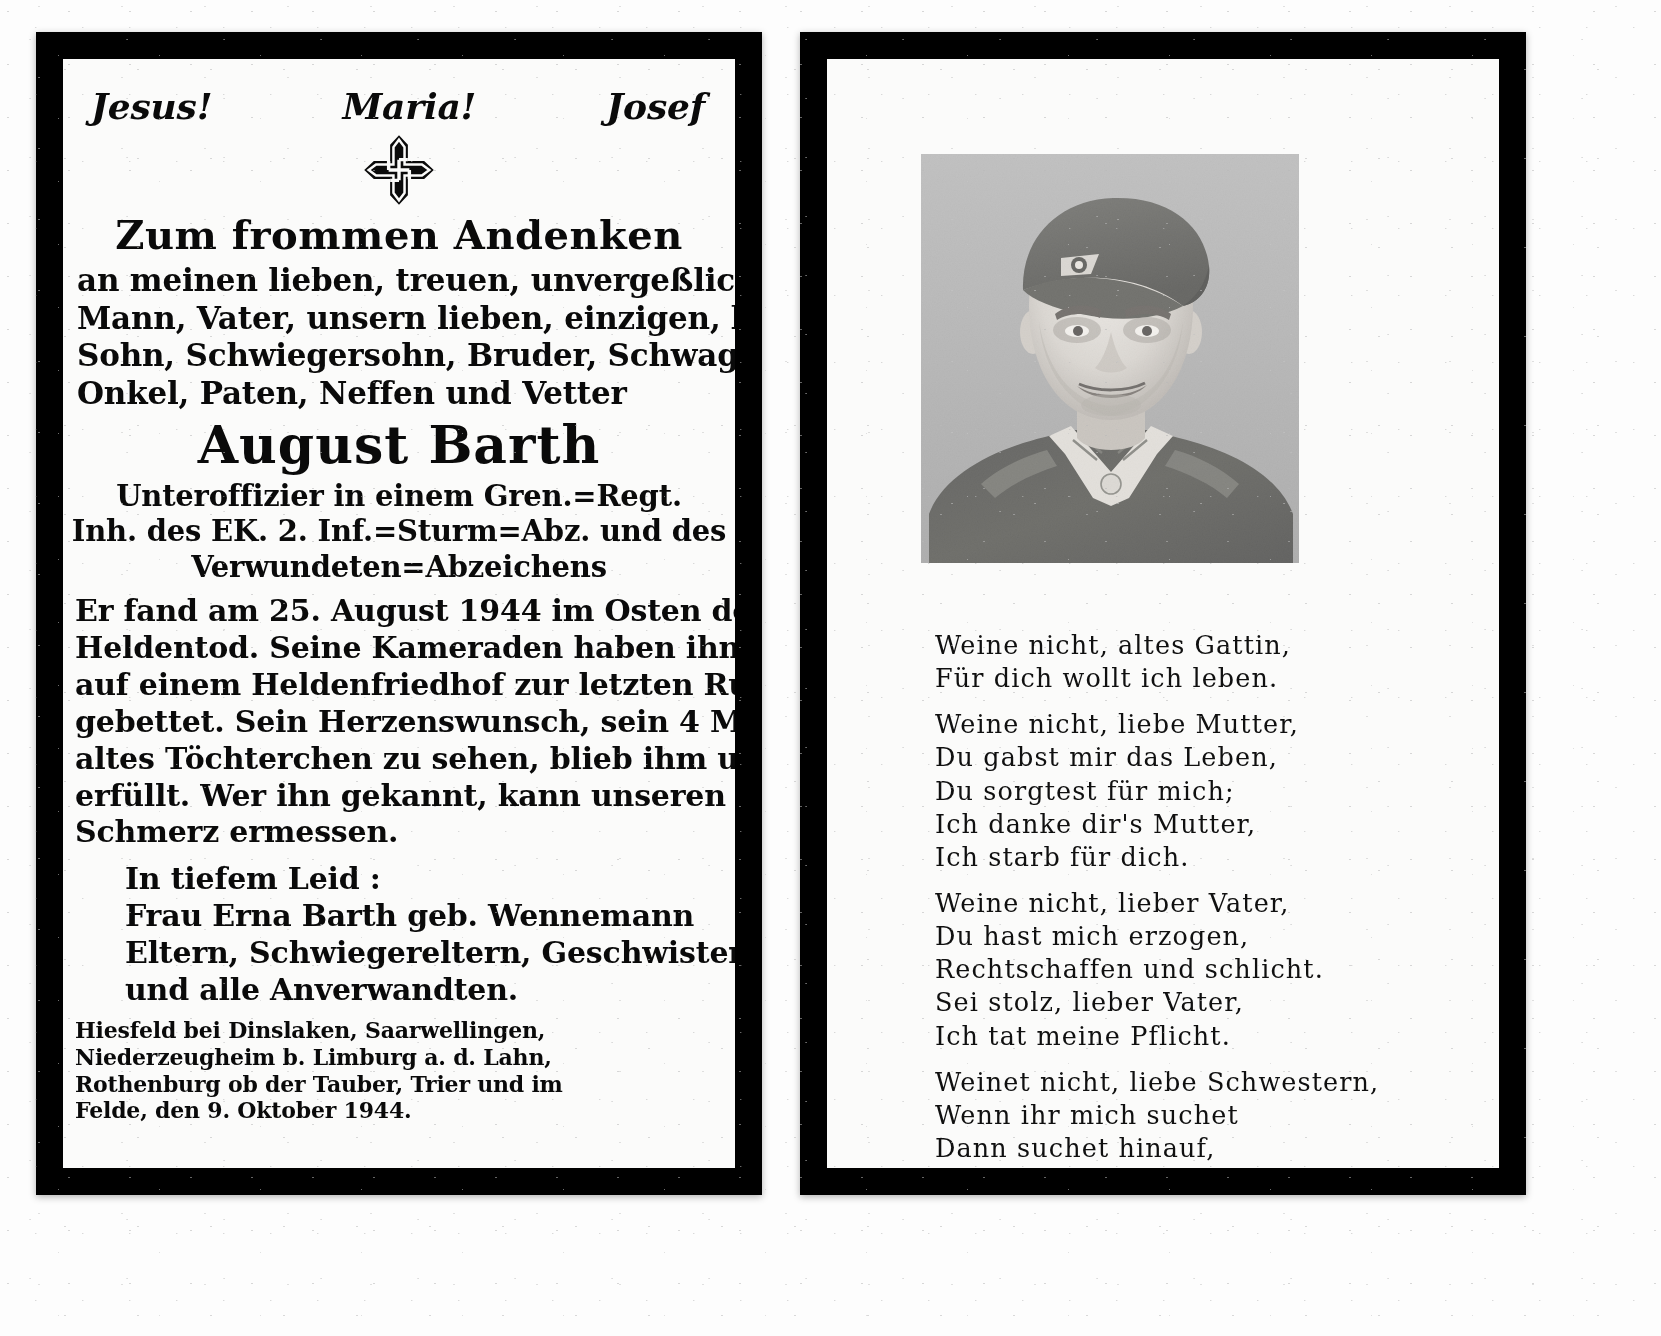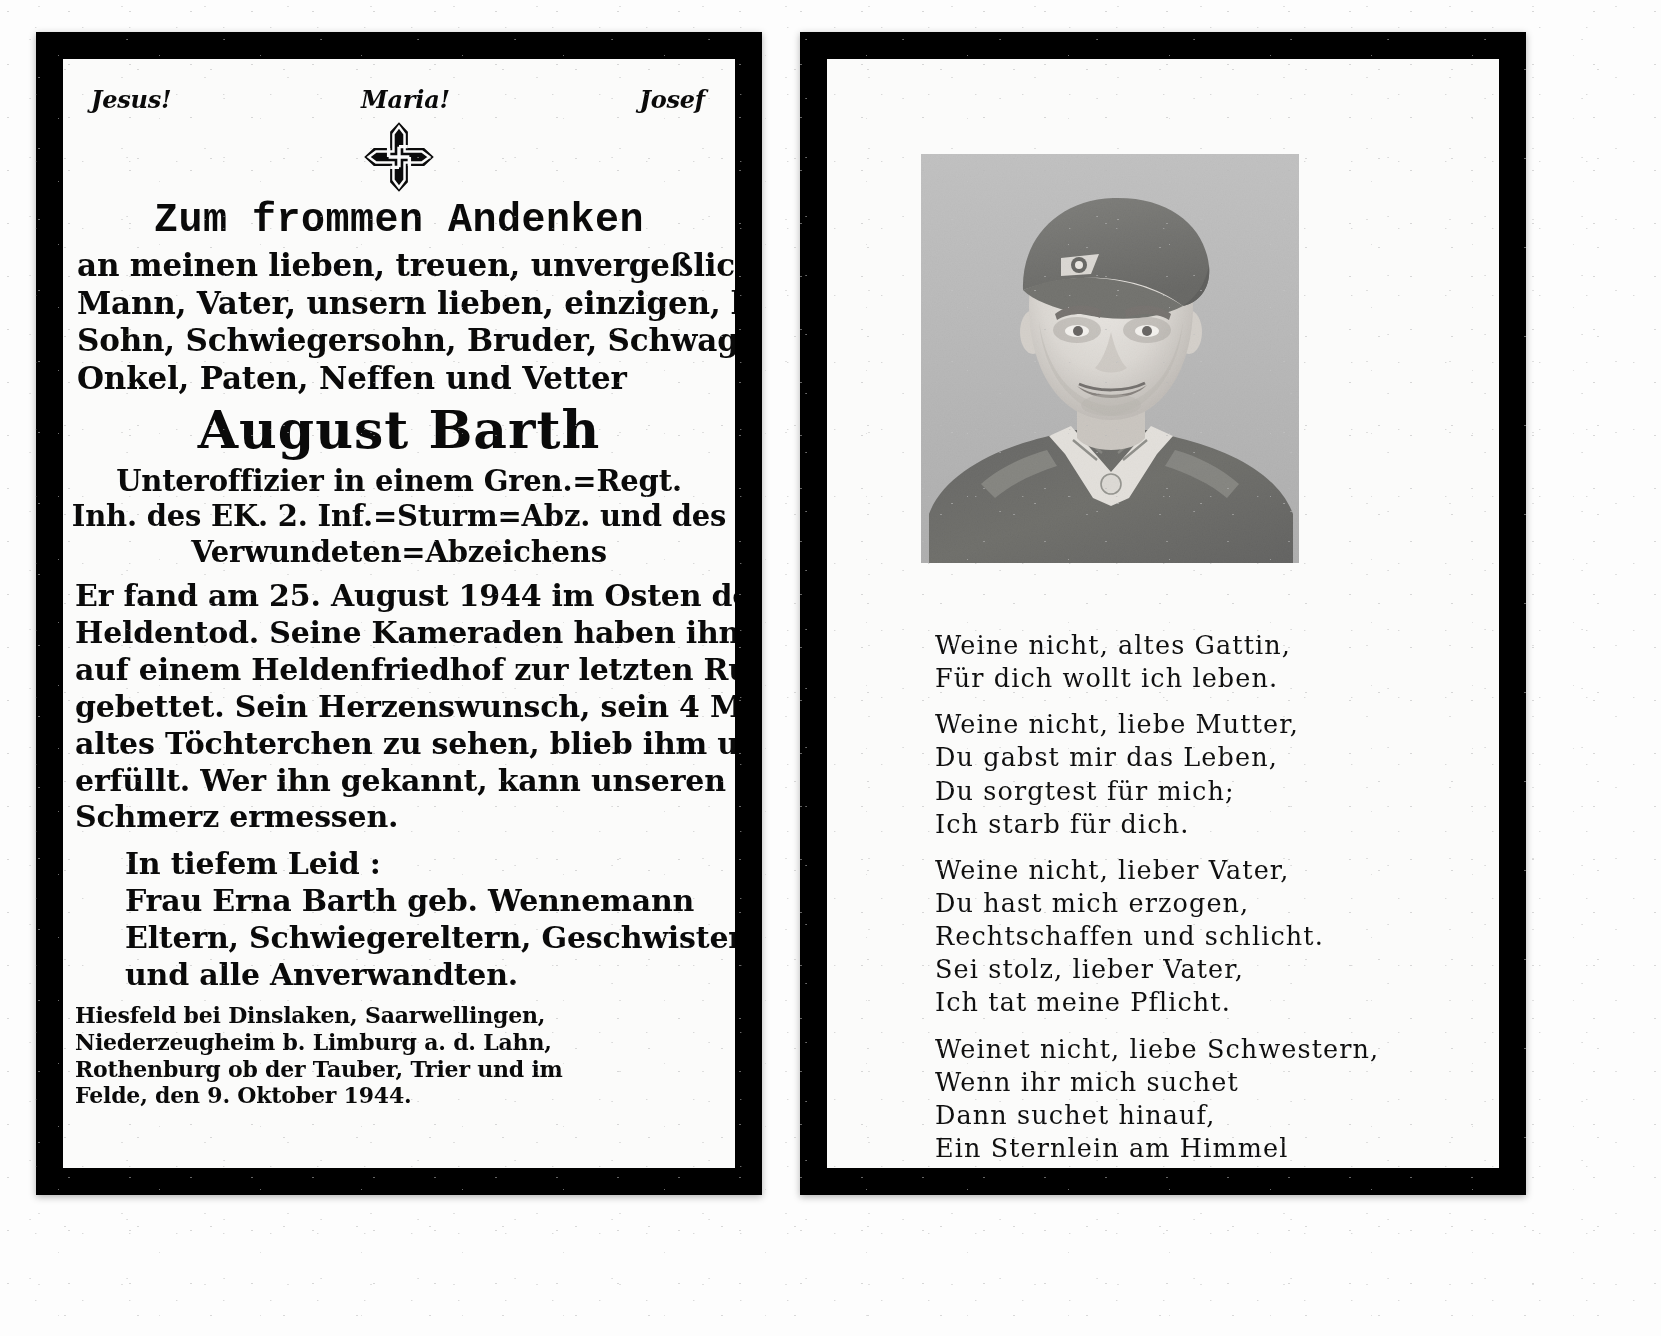--- a/index.html
+++ b/index.html
@@ -57,37 +57,36 @@
     font-weight: 700;
     letter-spacing: -0.2px;
     -webkit-font-smoothing: none;
   }
 
   .invocation {
     display: flex;
     justify-content: space-between;
     align-items: flex-start;
     padding: 26px 30px 0 28px;
-    font-size: 24px;
+    font-size: 36px;
   }
   .invocation span { font-style: italic; }
 
   .cross-wrap {
     display: flex;
     justify-content: center;
     margin-top: 6px;
     margin-bottom: 4px;
   }
 
   .h-andenken {
     text-align: center;
     font-size: 40px;
     margin-top: 4px;
     letter-spacing: 0.5px;
-    font-family: Liberation Mono, monospace;
   }
 
   .relatives {
     font-size: 31px;
     line-height: 1.21;
     padding: 4px 14px 0 14px;
     text-align: left;
   }
   .relatives .l { display: block; white-space: nowrap; }
 
@@ -318,20 +317,21 @@
 
       <div class="poem">
         <div class="stanza">
           <span class="l">Weine nicht, altes Gattin,</span>
           <span class="l">Für dich wollt ich leben.</span>
         </div>
         <div class="stanza">
           <span class="l">Weine nicht, liebe Mutter,</span>
           <span class="l">Du gabst mir das Leben,</span>
           <span class="l">Du sorgtest für mich;</span>
+          <span class="l">Ich danke dir's Mutter,</span>
           <span class="l">Ich starb für dich.</span>
         </div>
         <div class="stanza">
           <span class="l">Weine nicht, lieber Vater,</span>
           <span class="l">Du hast mich erzogen,</span>
           <span class="l">Rechtschaffen und schlicht.</span>
           <span class="l">Sei stolz, lieber Vater,</span>
           <span class="l">Ich tat meine Pflicht.</span>
         </div>
         <div class="stanza">

